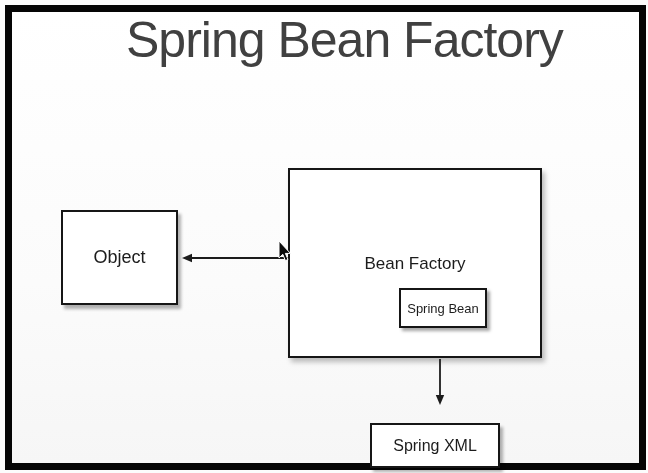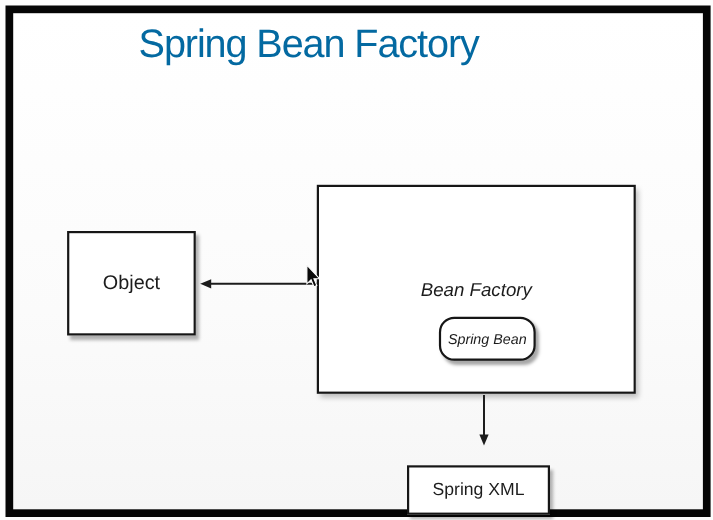--- a/index.html
+++ b/index.html
@@ -19,62 +19,60 @@
   .slide-frame{
     position:absolute;
     left:5px; top:5px;
     width:641px; height:465px;
     border:7px solid #050505;
     background:linear-gradient(180deg,#ffffff 0%,#fbfbfb 60%,#f6f6f6 100%);
   }
   .slide-title{
     position:absolute;
     left:126px; top:12px;
-    font-size:36px;
+    font-size:50px;
     line-height:56px;
     font-weight:400;
     letter-spacing:-1px;
-    color:#0369a1;
+    color:#404040;
     white-space:nowrap;
   }
   .node{
     position:absolute;
     background:var(--box-bg);
     border:2px solid #161616;
     box-shadow:3px 4px 3px rgba(0,0,0,0.30);
   }
   .node-label{
     color:#1c1c1c;
     white-space:nowrap;
   }
   .node-object{
     left:61px; top:210px;
     width:117px; height:95px;
     display:flex; align-items:center; justify-content:center;
     font-size:18px;
   }
   .node-bean-factory{
     left:288px; top:168px;
-    width:290px; height:190px;
+    width:254px; height:190px;
     box-shadow:3px 4px 5px rgba(0,0,0,0.25);
-    font-style:italic;
   }
   .bean-factory-label{
     position:absolute;
     left:0; right:0; top:84px;
     text-align:center;
     font-size:17px;
   }
   .node-spring-bean{
     left:109px; top:118px;
     width:88px; height:40px;
     display:flex; align-items:center; justify-content:center;
     font-size:13px;
     box-shadow:3px 3px 3px rgba(0,0,0,0.35);
-    border-radius:14px;
   }
   .node-spring-xml{
     left:370px; top:423px;
     width:130px; height:45px;
     display:flex; align-items:center; justify-content:center;
     font-size:16px;
   }
   .arrow-overlay{
     position:absolute;
     left:0; top:0;

